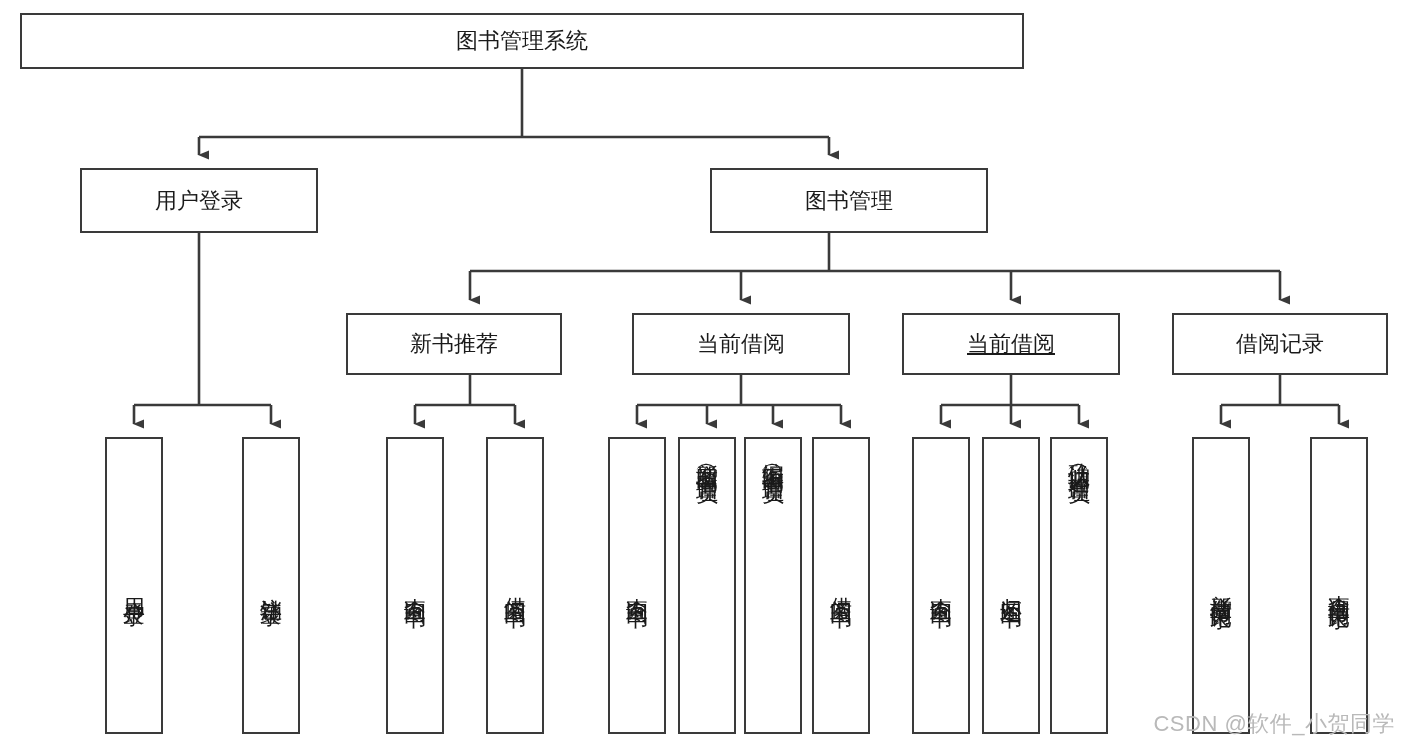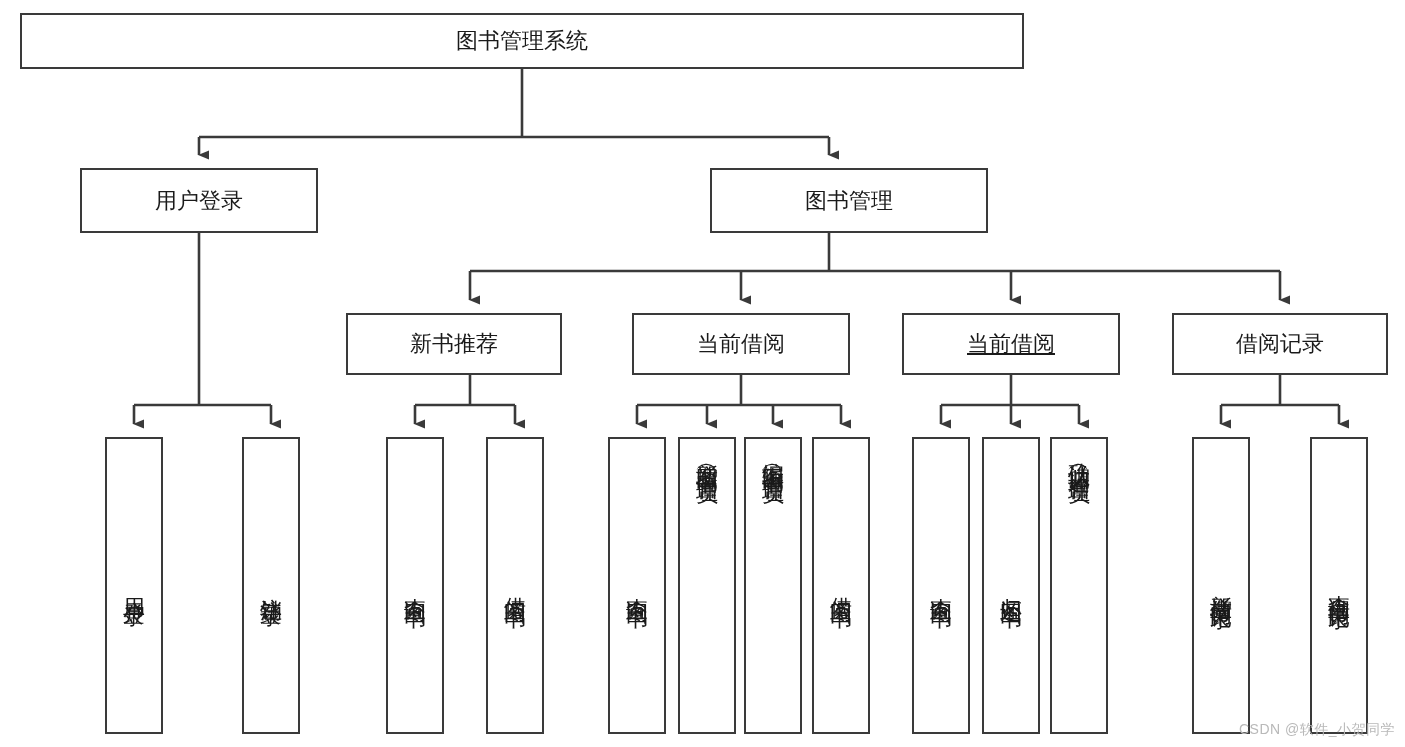--- a/index.html
+++ b/index.html
@@ -57,21 +57,21 @@
     line-height: 1.0;
   }
   .node.vert.center {
     align-items: center;
     padding-top: 0;
   }
   #watermark {
     position: absolute;
     right: 10px;
     bottom: 8px;
-    font-size: 14px;
+    font-size: 22px;
     color: #b9b9b9;
     white-space: nowrap;
     letter-spacing: 0.5px;
   }
 </style>
 </head>
 <body>
 
 <div id="canvas">
 

